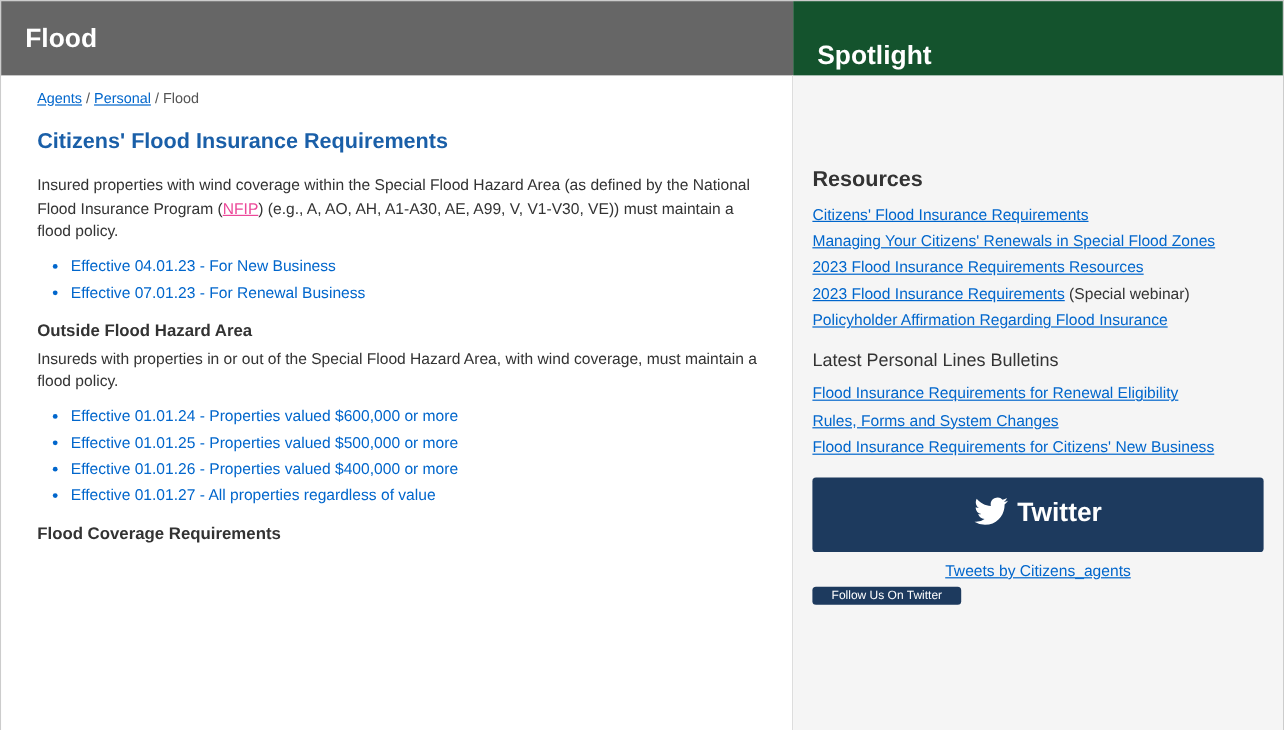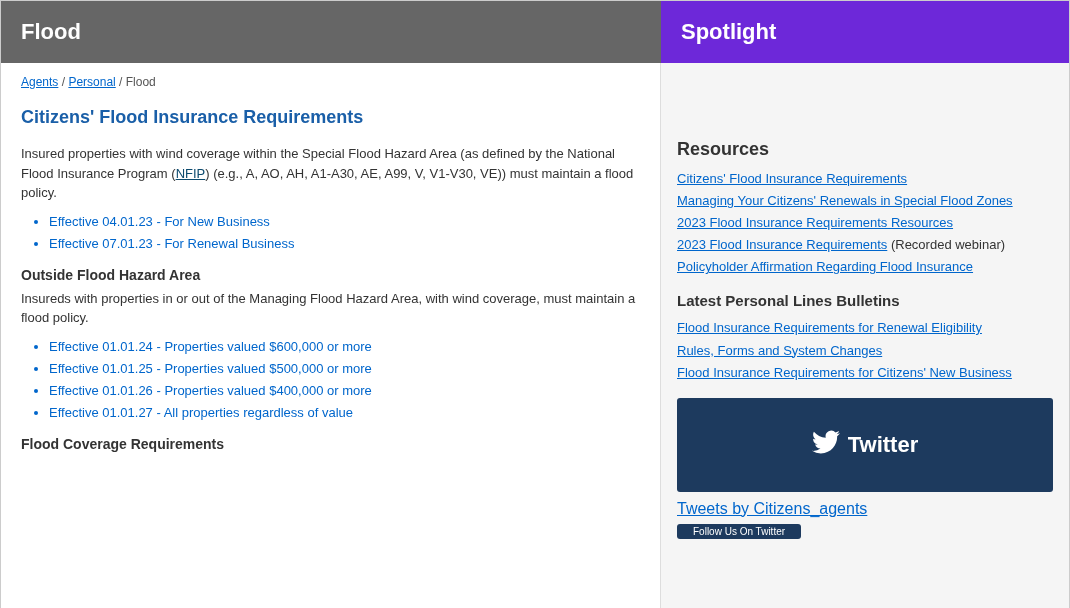--- a/index.html
+++ b/index.html
@@ -4,66 +4,66 @@
   <style>
     * { box-sizing: border-box; margin: 0; padding: 0; }
     body { font-family: Arial, sans-serif; font-size: 13px; color: #333; background: #fff; }
 
     .outer-wrapper { width: 1070px; min-height: 608px; border: 1px solid #ccc; }
 
     
     .header { display: flex; height: 62px; }
     .header-left { background: #666; flex: 0 0 660px; display: flex; align-items: center; padding: 0 20px; }
     .header-left h1 { color: #fff; font-size: 22px; font-weight: bold; }
-    .header-right { background: #6d28d9; flex: 1; display: flex; align-items: center; padding: 4px 20px; }
+    .header-right { background: #14532d; flex: 1; display: flex; align-items: flex-end; padding: 4px 20px; }
     .header-right h1 { color: #fff; font-size: 22px; font-weight: bold; }
 
     
     .main-layout { display: flex; min-height: 546px; }
 
     
-    .left-content { flex: 0 0 660px; padding: 12px 20px 20px 20px; background: #fff; border-right: 1px solid #ddd; }
+    .left-content { flex: 0 0 660px; padding: 12px 20px 20px 30px; background: #fff; border-right: 1px solid #ddd; }
 
     
     .breadcrumb { font-size: 12px; color: #555; margin-bottom: 18px; }
     .breadcrumb a { color: #0066cc; text-decoration: underline; }
     .breadcrumb span { color: #555; }
 
     
     .page-title { color: #1a5fa8; font-size: 18px; font-weight: bold; margin-bottom: 16px; margin-top: 6px; }
 
     .section-heading { font-size: 14px; font-weight: bold; color: #333; margin-bottom: 6px; margin-top: 12px; }
 
     .body-text { font-size: 13px; color: #333; line-height: 1.5; margin-bottom: 8px; }
 
-    .body-text a { color: #0c4a6e; text-decoration: underline; }
+    .body-text a { color: #ec4899; text-decoration: underline; }
 
     .blue-text { color: #0066cc; }
 
     .bullet-list { margin-left: 28px; margin-top: 6px; margin-bottom: 8px; }
     .bullet-list li { font-size: 13px; color: #0066cc; line-height: 1.7; }
 
     
     .right-sidebar { flex: 1; background: #f5f5f5; padding: 16px 16px 20px 16px; }
 
     .resources-heading { font-size: 18px; font-weight: bold; color: #333; margin-bottom: 8px; margin-top: 60px; }
 
     .resource-link { display: block; color: #0066cc; text-decoration: underline; font-size: 13px; line-height: 1.7; }
     .resource-text { font-size: 13px; color: #333; display: inline; }
 
-    .bulletins-heading { font-size: 15px; font-weight: bold; color: #333; margin-bottom: 8px; margin-top: 14px; }
+    .bulletins-heading { font-size: 15px; font-weight: normal; color: #333; margin-bottom: 8px; margin-top: 14px; }
 
     .bulletin-link { display: block; color: #0066cc; text-decoration: underline; font-size: 13px; line-height: 1.7; }
 
     
-    .twitter-box { background: #1d3a5e; border-radius: 3px; padding: 32px 0; text-align: center; margin-top: 14px; display: flex; align-items: center; justify-content: center; }
+    .twitter-box { background: #1d3a5e; border-radius: 3px; padding: 16px 0; text-align: center; margin-top: 14px; display: flex; justify-content: center; }
     .twitter-icon { color: #fff; font-size: 22px; margin-right: 8px; }
     .twitter-label { color: #fff; font-size: 22px; font-weight: bold; }
 
-    .tweets-link { display: block; color: #0066cc; text-decoration: underline; font-size: 16px; margin-top: 8px; }
+    .tweets-link { display: block; color: #0066cc; text-decoration: underline; font-size: 13px; margin-top: 8px; text-align: center; }
 
     .follow-btn { display: inline-block; background: #1d3a5e; color: #fff; font-size: 10px; padding: 2px 16px; border-radius: 3px; text-decoration: none; margin-top: 6px; border: none; cursor: pointer; }
   </style>
 </head>
 <body>
 
 <div class="outer-wrapper">
 
   <div class="header">
     <div class="header-left">
@@ -94,21 +94,21 @@
         </p>
         <ul class="bullet-list">
           <li>Effective 04.01.23 - For New Business</li>
           <li>Effective 07.01.23 - For Renewal Business</li>
         </ul>
       </div>
 
       <div>
         <div class="section-heading">Outside Flood Hazard Area</div>
         <p class="body-text">
-          Insureds with properties in or out of the Managing Flood Hazard Area, with wind coverage, must maintain a flood policy.
+          Insureds with properties in or out of the Special Flood Hazard Area, with wind coverage, must maintain a flood policy.
         </p>
         <ul class="bullet-list">
           <li>Effective 01.01.24 - Properties valued $600,000 or more</li>
           <li>Effective 01.01.25 - Properties valued $500,000 or more</li>
           <li>Effective 01.01.26 - Properties valued $400,000 or more</li>
           <li>Effective 01.01.27 - All properties regardless of value</li>
         </ul>
       </div>
 
       <div>
@@ -120,21 +120,21 @@
     <div class="right-sidebar">
 
       <div class="resources-heading">Resources</div>
 
       <div>
         <a class="resource-link" href="#">Citizens' Flood Insurance Requirements</a>
         <a class="resource-link" href="#">Managing Your Citizens' Renewals in Special Flood Zones</a>
         <a class="resource-link" href="#">2023 Flood Insurance Requirements Resources</a>
         <span>
           <a class="resource-link" style="display:inline;" href="#">2023 Flood Insurance Requirements</a>
-          <span class="resource-text"> (Recorded webinar)</span>
+          <span class="resource-text"> (Special webinar)</span>
         </span>
         <a class="resource-link" href="#">Policyholder Affirmation Regarding Flood Insurance</a>
       </div>
 
       <div class="bulletins-heading">Latest Personal Lines Bulletins</div>
 
       <div>
         <a class="bulletin-link" href="#">Flood Insurance Requirements for Renewal Eligibility</a>
         <a class="bulletin-link" href="#">Rules, Forms and System Changes</a>
         <a class="bulletin-link" href="#">Flood Insurance Requirements for Citizens' New Business</a>

